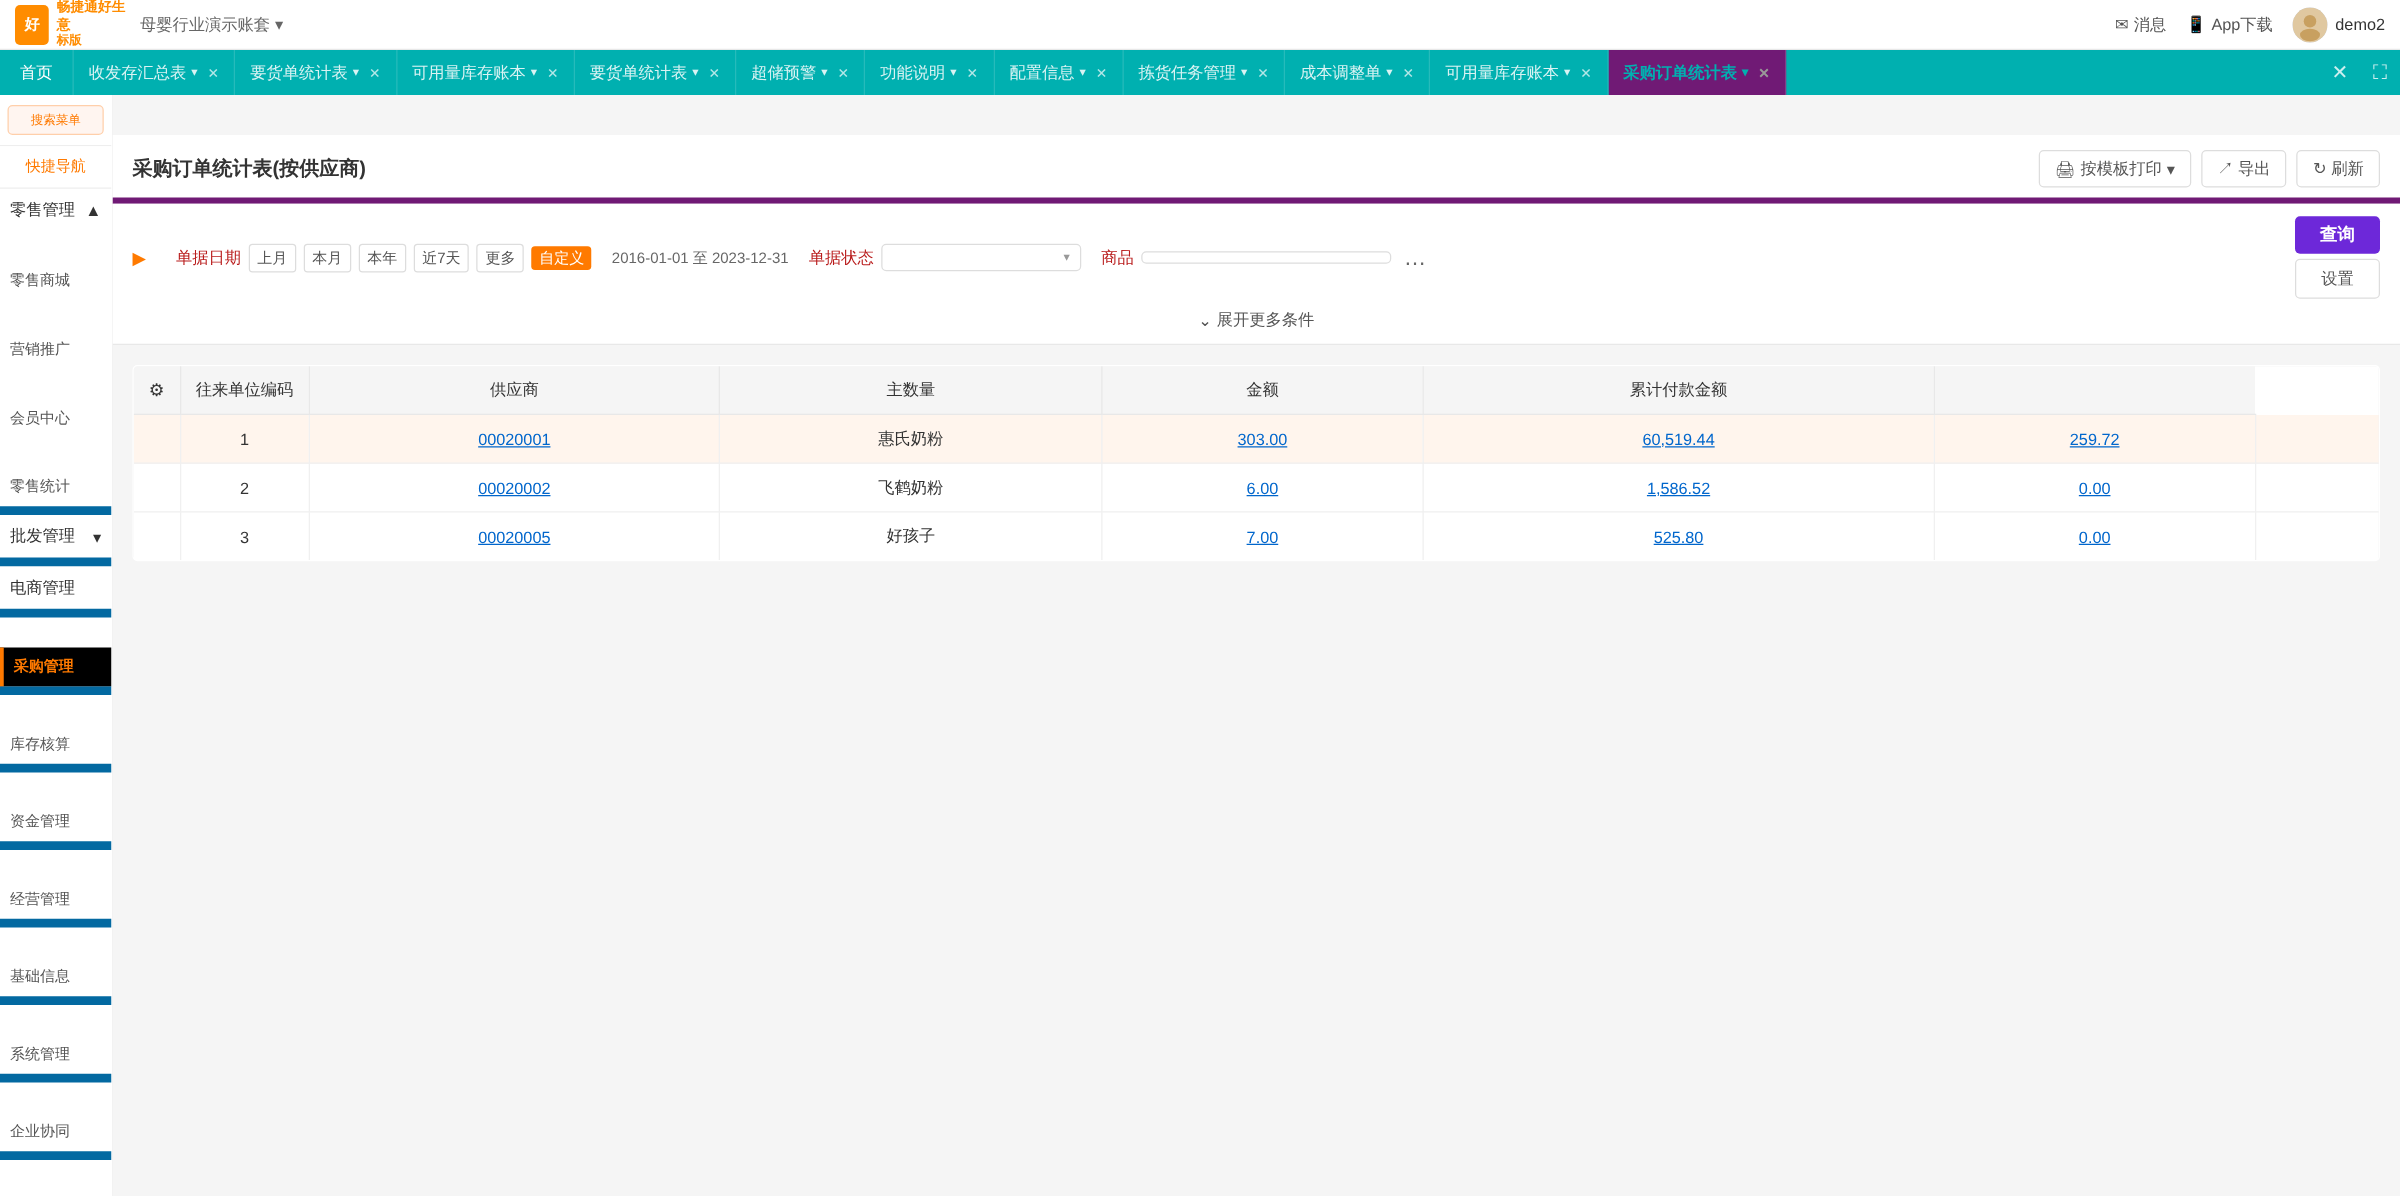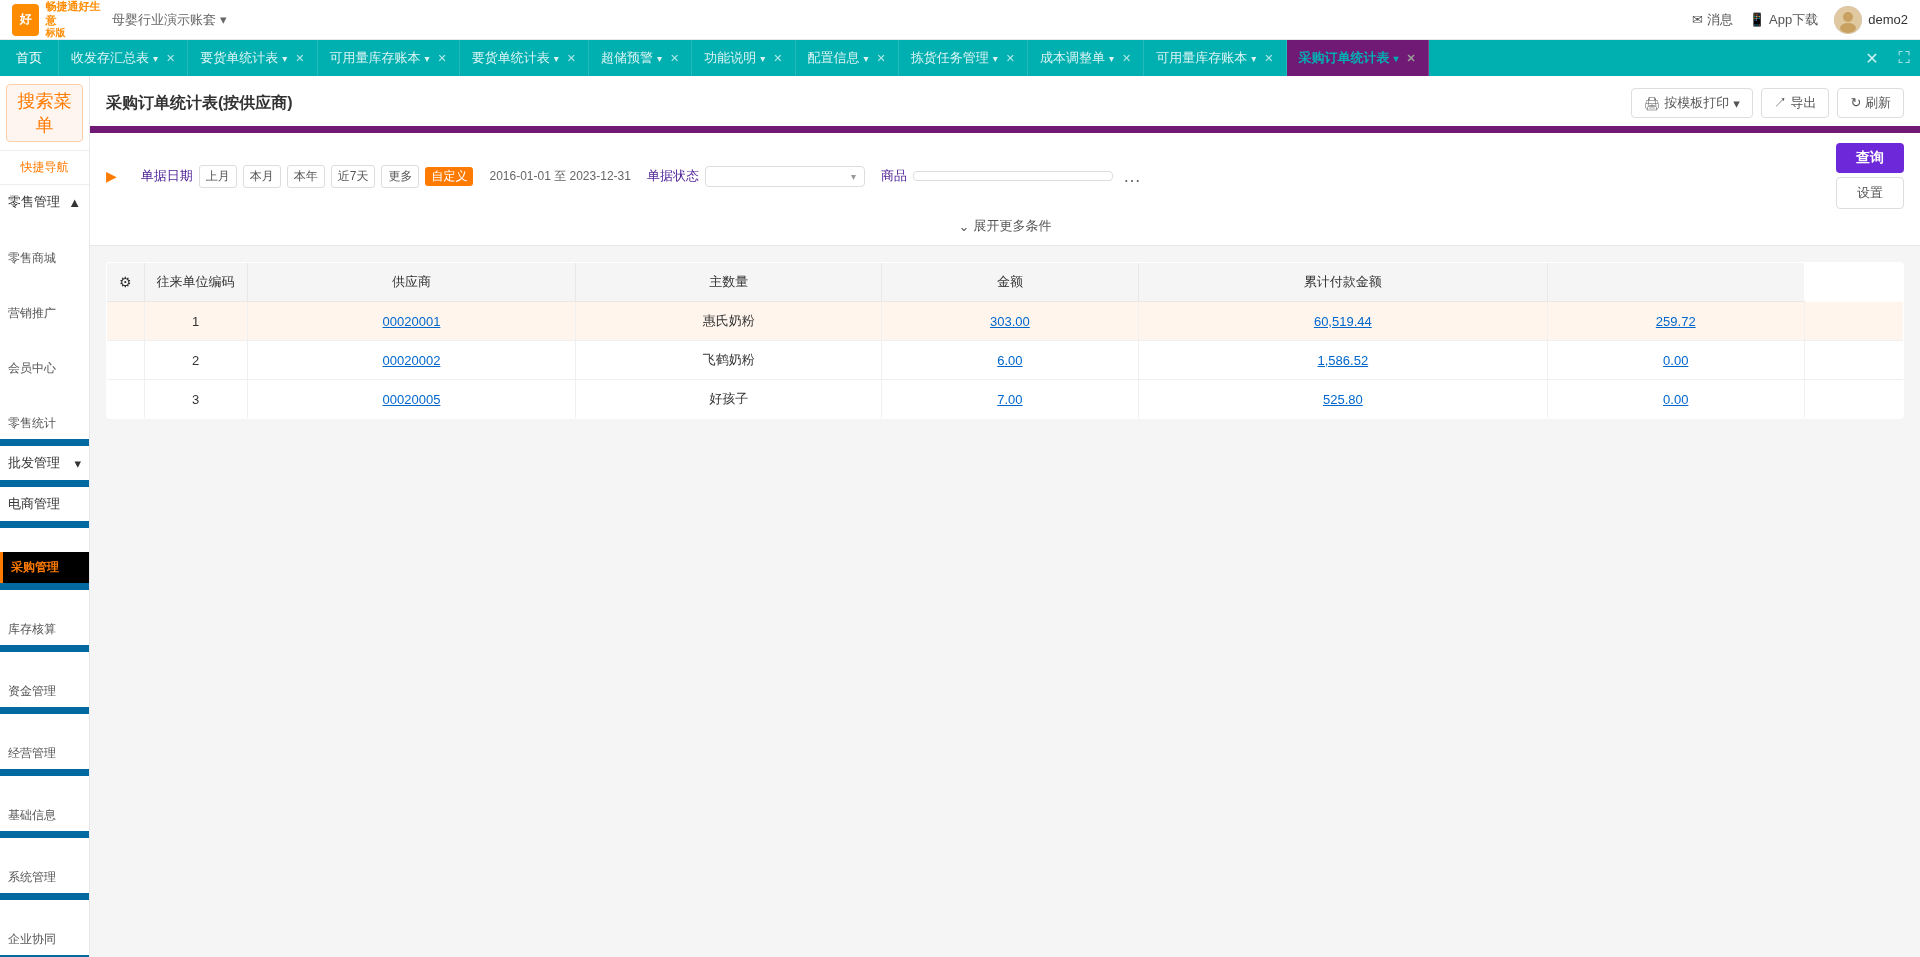--- a/index.html
+++ b/index.html
@@ -26,43 +26,43 @@
     .nav-home { padding: 0 16px; color: #fff; display: flex; align-items: center; font-size: 13px; cursor: pointer; border-right: 1px solid rgba(255,255,255,0.15); }
     .nav-end { margin-left: auto; display: flex; align-items: center; gap: 0; }
     .nav-end-btn { width: 32px; height: 36px; display: flex; align-items: center; justify-content: center; color: rgba(255,255,255,0.8); cursor: pointer; font-size: 16px; }
 
     
     .main-layout { display: flex; flex: 1; overflow: hidden; }
 
     
     .sidebar { width: 90px; background: #fff; border-right: 1px solid #e8e8e8; display: flex; flex-direction: column; flex-shrink: 0; overflow-y: auto; }
     .sidebar-search { padding: 8px 6px; border-bottom: 1px solid #eee; }
-    .sidebar-search-btn { width: 100%; background: #fff5f0; border: 1px solid #ffcfaa; border-radius: 4px; padding: 4px; text-align: center; color: #ff7a00; font-size: 18px; cursor: pointer; }
+    .sidebar-search-btn { width: 100%; background: #fff5f0; border: 1px solid #ffcfaa; border-radius: 4px; padding: 4px; text-align: center; color: #ff7a00; font-size: 10px; cursor: pointer; }
     .sidebar-nav-btn { width: 100%; background: #fff; border: none; border-bottom: 1px solid #eee; padding: 8px 6px; text-align: center; color: #ff7a00; font-size: 12px; cursor: pointer; }
     .sidebar-section { border-bottom: 7px solid #0369a1; }
     .sidebar-section-header { display: flex; align-items: center; justify-content: space-between; padding: 8px 8px; color: #333; font-size: 13px; cursor: pointer; }
     .sidebar-item { padding: 7px 8px; color: #555; font-size: 12px; cursor: pointer; margin-top: 24px; }
     .sidebar-item.active { color: #ff7a00; background: #000000; font-weight: bold; border-left: 3px solid #ff7a00; }
 
     
     .content { flex: 1; display: flex; flex-direction: column; overflow: hidden; background: #f5f5f5; }
 
     
-    .page-header { background: #fff; padding: 12px 16px 8px; border-bottom: 7px solid #701a75; flex-shrink: 0; display: flex; align-items: center; justify-content: space-between; }
+    .page-header { background: #fff; padding: 12px 16px 8px; border-bottom: 5px solid #701a75; flex-shrink: 0; display: flex; align-items: center; justify-content: space-between; margin-top: 32px; }
     .page-title { font-size: 16px; font-weight: bold; color: #333; }
     .page-actions { display: flex; align-items: center; gap: 8px; }
     .btn-print { background: #fff; border: 1px solid #ddd; border-radius: 4px; padding: 5px 12px; font-size: 13px; color: #555; cursor: pointer; display: flex; align-items: center; gap: 4px; }
     .btn-export { background: #fff; border: 1px solid #ddd; border-radius: 4px; padding: 5px 12px; font-size: 13px; color: #555; cursor: pointer; }
     .btn-refresh { background: #fff; border: 1px solid #ddd; border-radius: 4px; padding: 5px 12px; font-size: 13px; color: #555; cursor: pointer; }
 
     
     .filter-bar { background: #fff; padding: 10px 16px; border-bottom: 1px solid #e8e8e8; flex-shrink: 0; }
     .filter-row { display: flex; align-items: center; gap: 16px; flex-wrap: wrap; }
     .filter-item { display: flex; align-items: center; gap: 6px; }
-    .filter-label { color: #4c1d95; font-size: 13px; white-space: nowrap; }
+    .filter-label { color: #b91c1c; font-size: 13px; white-space: nowrap; }
     .filter-date-group { display: flex; align-items: center; gap: 6px; }
     .date-shortcut { padding: 2px 6px; border: 1px solid #ddd; border-radius: 3px; font-size: 12px; color: #555; cursor: pointer; }
     .date-shortcut.more { color: #555; }
     .date-badge { background: #ff7a00; color: white; border-radius: 3px; padding: 1px 6px; font-size: 12px; cursor: pointer; }
     .date-range { color: #666; font-size: 12px; }
     .filter-select { border: 1px solid #ddd; border-radius: 4px; padding: 4px 8px; font-size: 13px; color: #333; background: #fff; min-width: 120px; display: flex; align-items: center; justify-content: space-between; cursor: pointer; }
     .filter-input { border: 1px solid #ddd; border-radius: 4px; padding: 4px 8px; font-size: 13px; color: #333; min-width: 180px; }
     .filter-more { display: flex; align-items: center; justify-content: center; }
     .expand-btn { display: flex; align-items: center; gap: 4px; color: #555; font-size: 13px; cursor: pointer; border: none; background: none; }
     .btn-query { background: #6d28d9; border: none; border-radius: 4px; padding: 6px 20px; color: white; font-size: 14px; cursor: pointer; font-weight: bold; }

